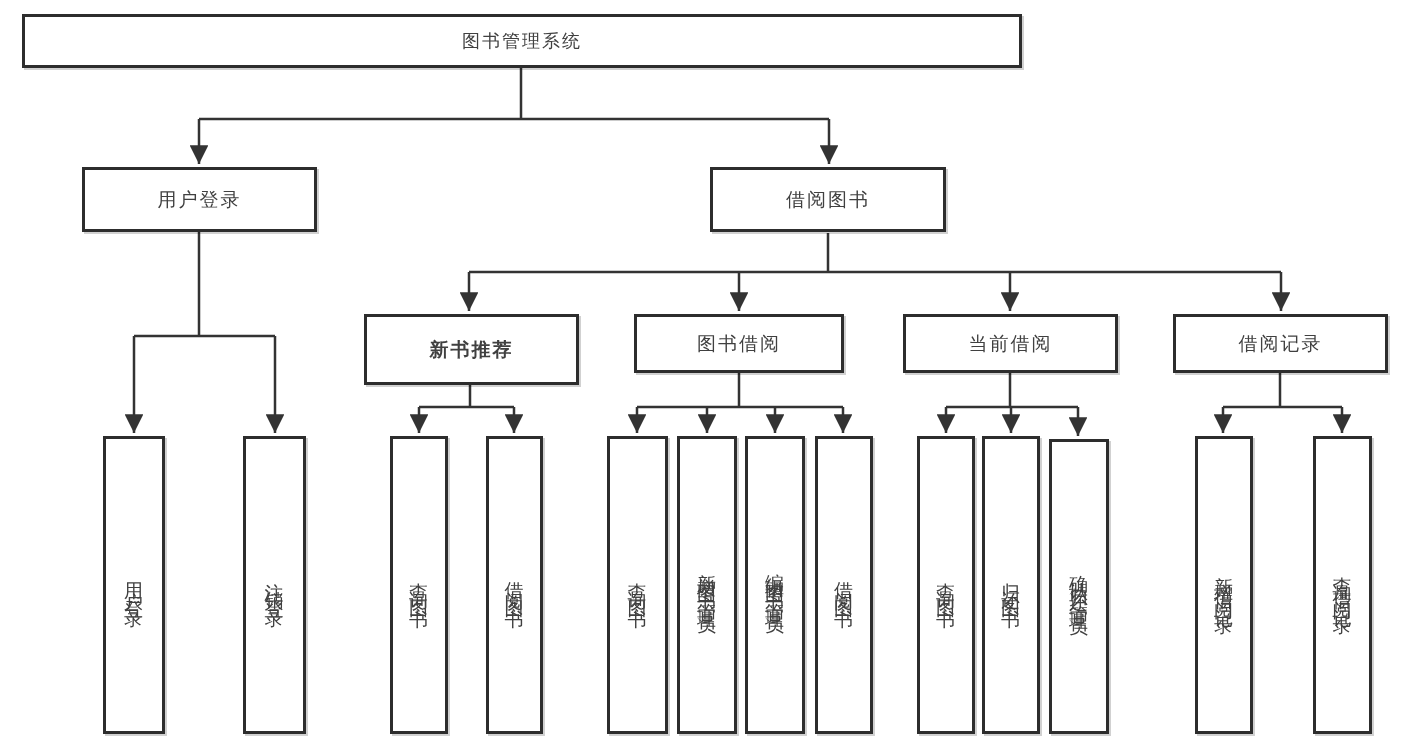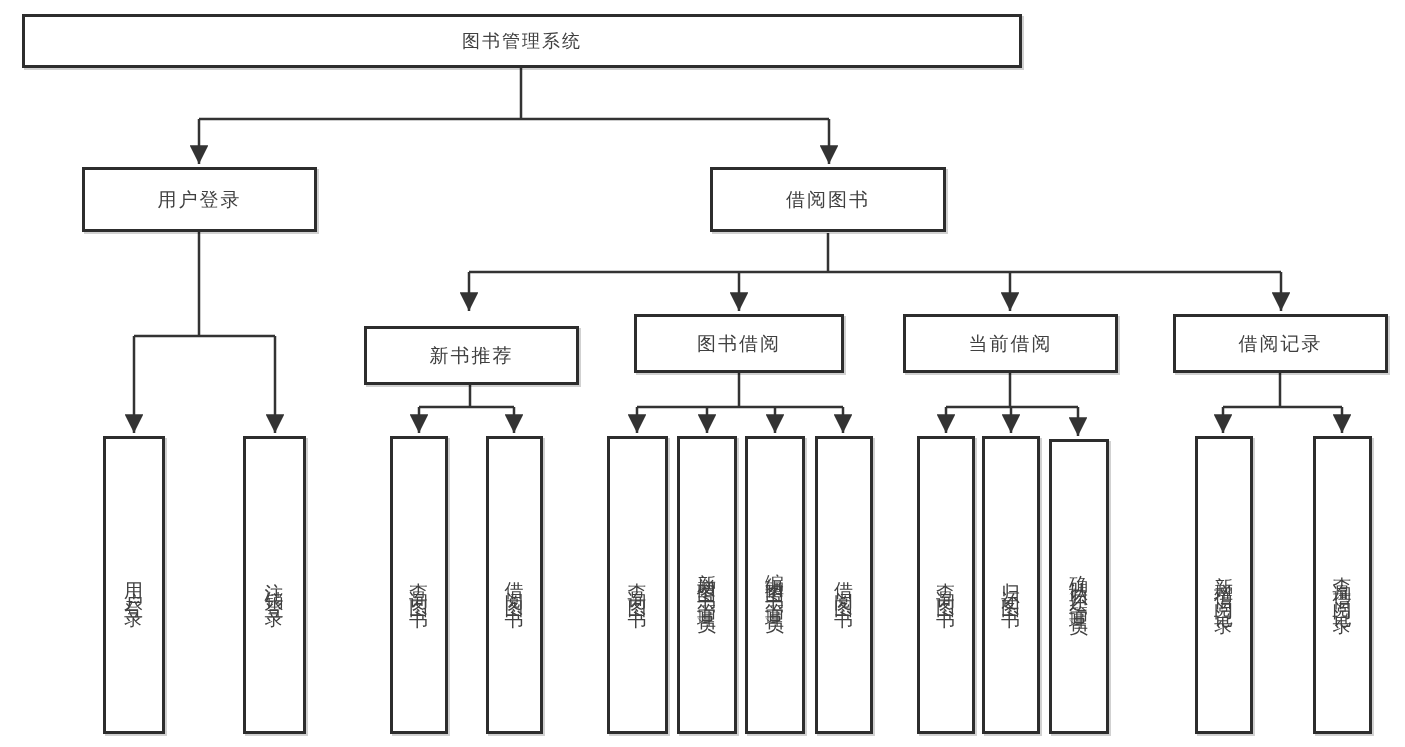--- a/index.html
+++ b/index.html
@@ -105,21 +105,21 @@
       <path d="M1223 407 V433" marker-end="url(#arw)"></path>
       <path d="M1342 407 V433" marker-end="url(#arw)"></path>
     </g>
   </svg>
 
   <div class="node hbox root" style="left:22px; top:14px; width:1000px; height:54px;">图书管理系统</div>
 
   <div class="node hbox" style="left:82px; top:167px; width:235px; height:65px;">用户登录</div>
   <div class="node hbox" style="left:710px; top:167px; width:236px; height:65px;">借阅图书</div>
 
-  <div class="node hbox" style="left:364px; top:326px; width:215px; height:59px;">新书推荐</div>
+  <div class="node hbox" style="left:364px; top:314px; width:215px; height:71px;font-weight:bold;">新书推荐</div>
   <div class="node hbox" style="left:903px; top:314px; width:215px; height:59px;">当前借阅</div>
   <div class="node hbox" style="left:634px; top:314px; width:210px; height:59px;">图书借阅</div>
   <div class="node hbox" style="left:1173px; top:314px; width:215px; height:59px;">借阅记录</div>
 
   <div class="node vbox" style="left:103px; top:436px; width:62px; height:298px;">用户登录</div>
   <div class="node vbox" style="left:243px; top:436px; width:63px; height:298px;">注销登录</div>
 
   <div class="node vbox" style="left:390px; top:436px; width:58px; height:298px;">查询图书</div>
   <div class="node vbox" style="left:486px; top:436px; width:57px; height:298px;">借阅图书</div>
 

